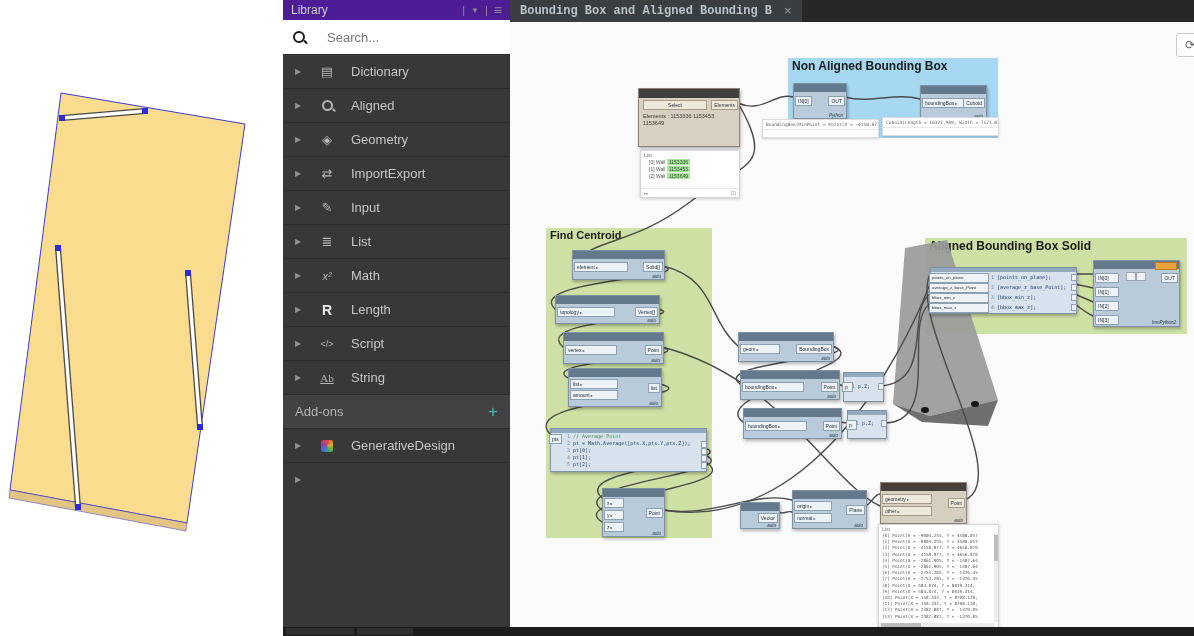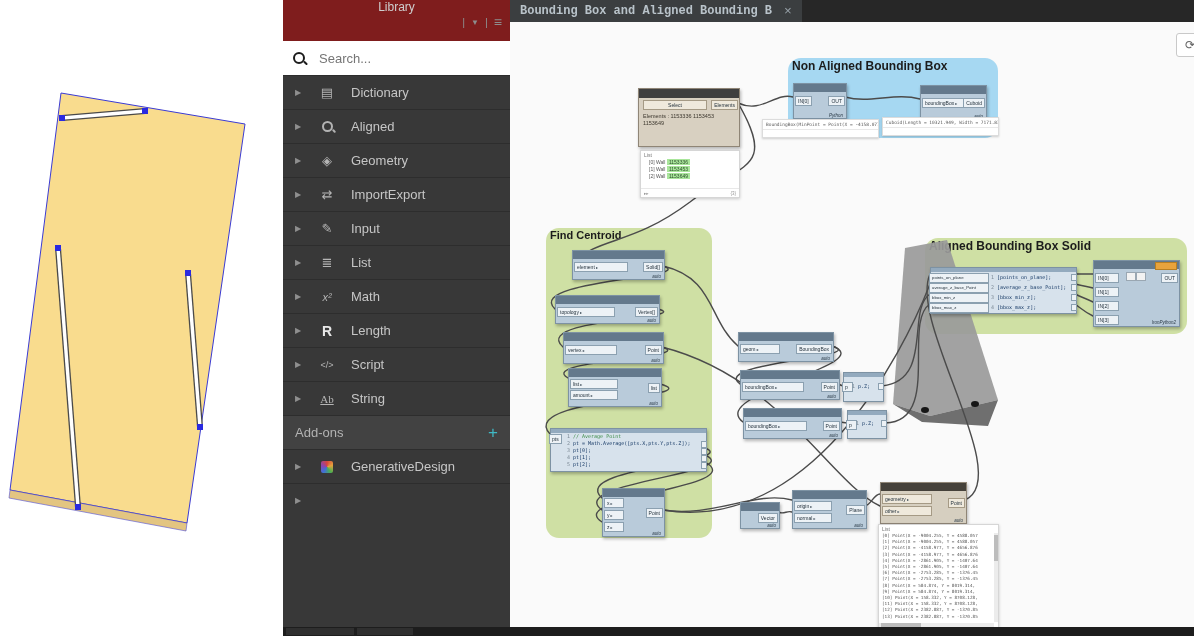--- a/index.html
+++ b/index.html
@@ -5,23 +5,23 @@
   html,body{margin:0;padding:0;background:#fff;}
   #app{position:relative;width:1194px;height:636px;overflow:hidden;
        font-family:"Liberation Sans",sans-serif;background:#fff;}
   .abs{position:absolute;}
 
   
   #viewport3d{left:0;top:0;width:283px;height:636px;background:#ffffff;}
 
   
   #library{left:283px;top:0;width:227px;height:627px;background:#383838;overflow:hidden;}
-  .lib-header{height:41px;background:#7f1d1d;display:flex;align-items:center;padding:0 8px;color:#cfcfcf;font-size:12px;flex-direction:column;}
+  .lib-header{height:20px;background:#4c1d95;display:flex;align-items:center;padding:0 8px;color:#cfcfcf;font-size:12px;}
   .lib-hicons{margin-left:auto;display:flex;gap:6px;color:#8d8d8d;font-size:11px;align-items:center;}
-  .searchwrap{height:34px;background:#ffffff;display:flex;align-items:center;padding:0 10px;gap:12px;}
+  .searchwrap{height:34px;background:#ffffff;display:flex;align-items:center;padding:0 10px;gap:20px;}
   .searchwrap input{border:none;outline:none;flex:1;font-size:13px;color:#333;font-family:"Liberation Sans",sans-serif;}
   .mag{width:8px;height:8px;border:2px solid #1c1c1c;border-radius:50%;position:relative;flex:none;}
   .mag::after{content:"";position:absolute;width:5px;height:2px;background:#1c1c1c;transform:rotate(45deg);right:-5px;bottom:-2px;border-radius:1px;}
   .mag.gray{border-color:#b3b3b3;width:7px;height:7px;}
   .mag.gray::after{background:#b3b3b3;width:4px;}
   .lrow{height:33px;display:flex;align-items:center;padding:0 12px;gap:14px;border-top:1px solid #2d2d2d;color:#c6c6c6;font-size:13px;}
   .lrow .arr{color:#8f8f8f;font-size:8px;width:8px;}
   .licon{width:20px;text-align:center;color:#b5b5b5;font-size:13px;flex:none;display:flex;justify-content:center;}
   .licon.txt{font-size:11px;}
   .addons{height:33px;display:flex;align-items:center;padding:0 12px;background:#424242;color:#b3b3b3;font-size:13px;border-top:1px solid #2d2d2d;}
@@ -34,21 +34,21 @@
   .bseg{position:absolute;top:1px;height:7px;background:#2f2f2f;}
 
   
   #tabbar{left:510px;top:0;width:684px;height:22px;background:#272727;font-family:Liberation Mono, monospace;}
   #tab{position:absolute;left:0;top:0;height:22px;background:#3b3e40;color:#b9c3ca;
        font-size:12px;display:flex;align-items:center;padding:0 10px;gap:12px;font-weight:bold;}
   #tab .close{color:#97a1a8;font-weight:normal;font-size:13px;}
 
   
   #canvas{left:510px;top:22px;width:684px;height:605px;background:#fafafa;overflow:hidden;}
-  .group{position:absolute;border-radius:13px;}
+  .group{position:absolute;}
   .gtitle{position:absolute;left:4px;top:1px;font-weight:bold;color:#1c1c1c;white-space:nowrap;}
 
   .node{position:absolute;background:#b9cbda;border:1px solid #7d92a3;box-shadow:1px 2px 3px rgba(0,0,0,.28);}
   .hd{position:absolute;left:0;top:0;right:0;height:8px;background:#64798c;}
   .hd.dark{background:#45413a;}
   .chip{position:absolute;font-size:5px;line-height:8px;height:8px;background:#edf2f6;border:1px solid #8ba0b0;
         color:#1f2d38;padding:0 2px;white-space:nowrap;overflow:hidden;}
   .chip.arrow::after{content:" ▸";font-size:4px;color:#33424f;}
   .chip.right{text-align:right;}
   .chip.tan{background:#efe9dc;border-color:#a59a85;}

